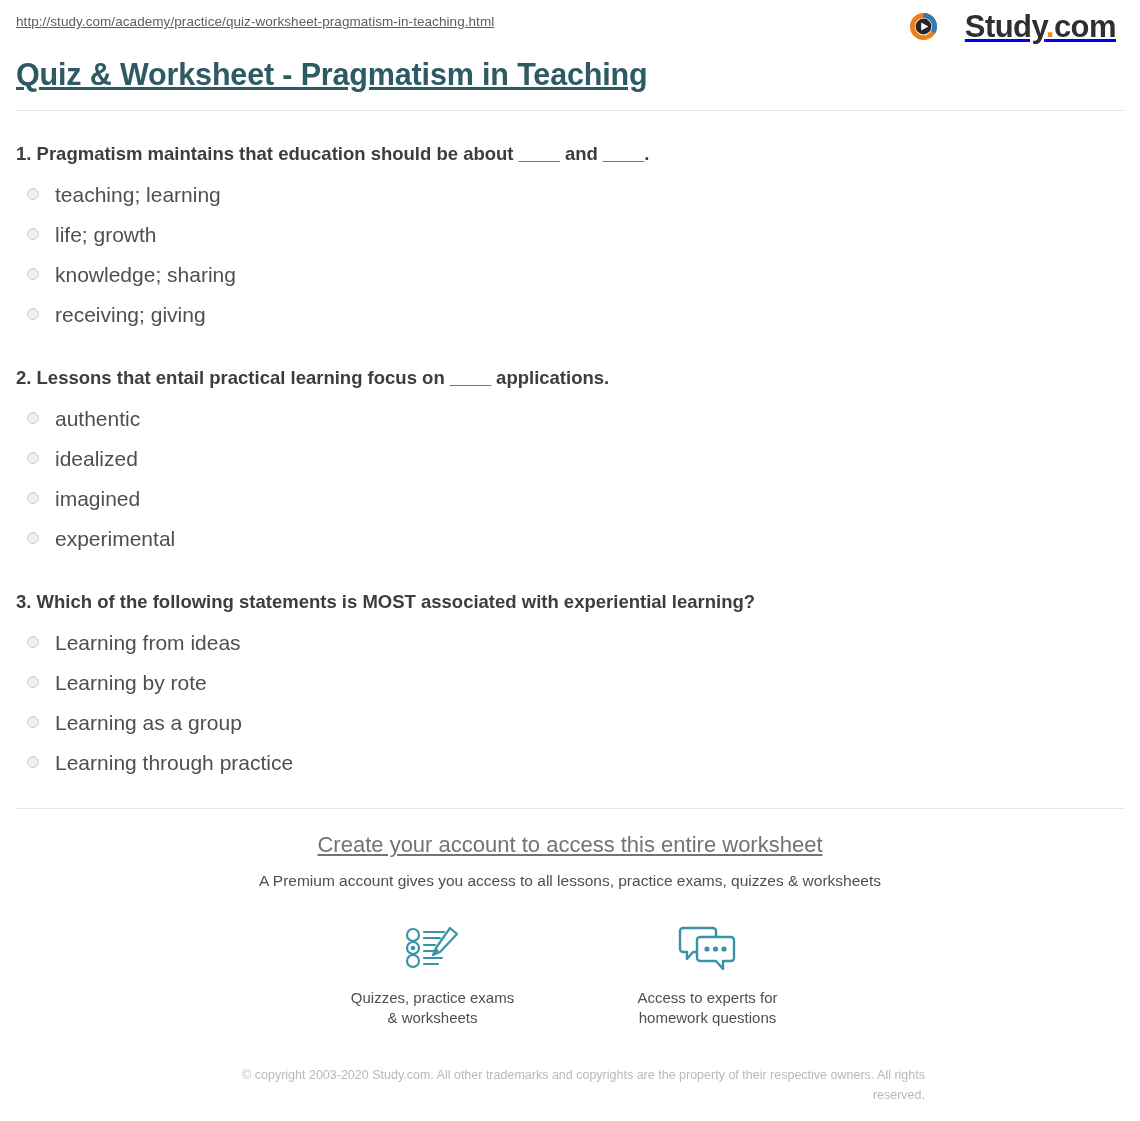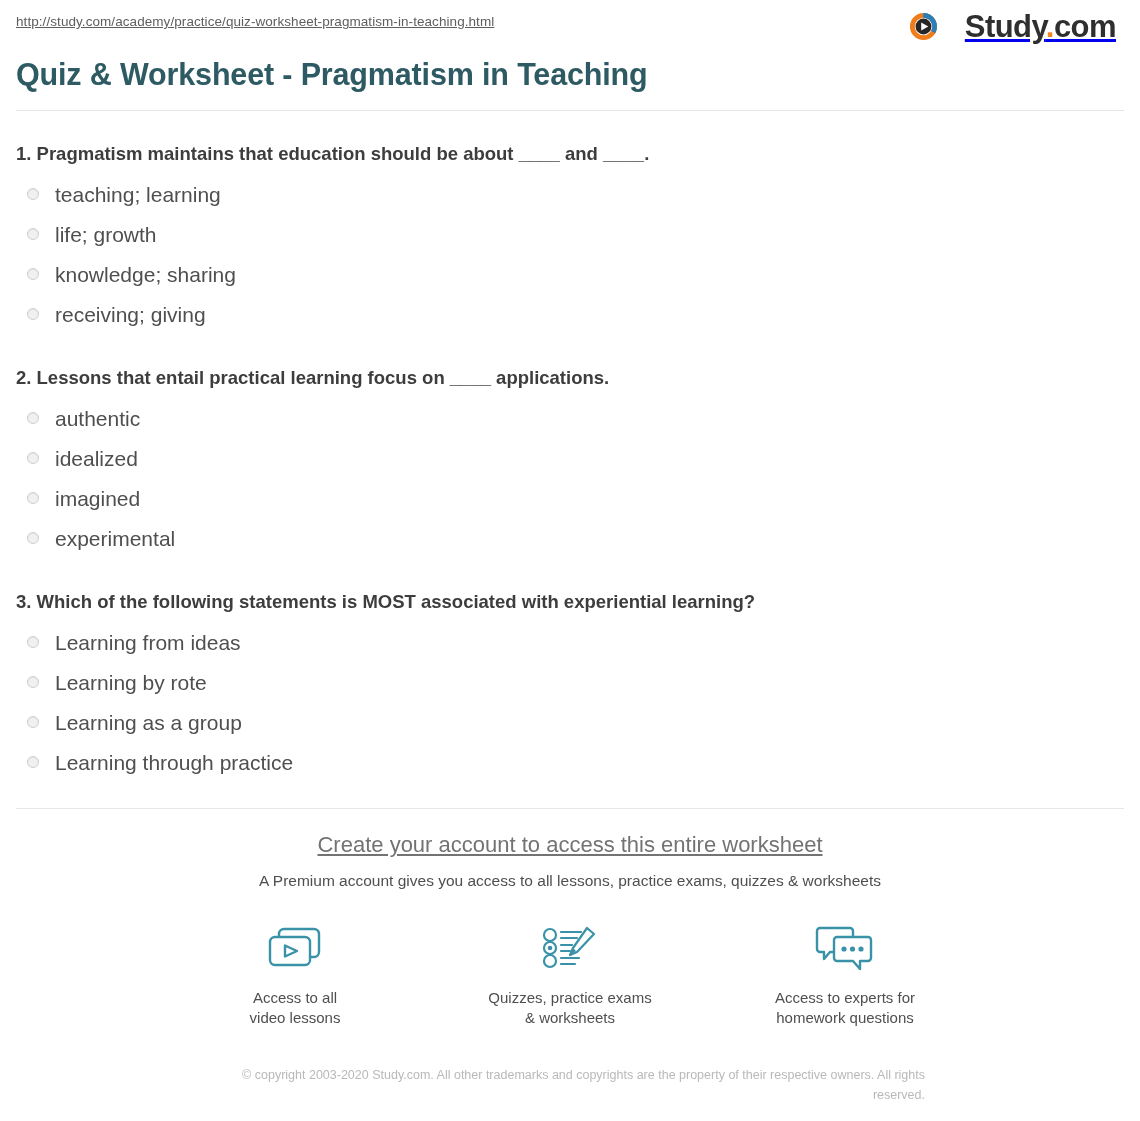--- a/index.html
+++ b/index.html
@@ -57,20 +57,21 @@
 
   
   .title-wrap { padding: 14px 16px 0 16px; }
   h1.page-title {
     margin: 0;
     font-size: 30.5px;
     font-weight: 700;
     color: #2e5a63;
     letter-spacing: -0.005em;
     line-height: 1.22;
+    text-decoration: underline;
   }
   .rule {
     border: 0;
     border-top: 1px solid #e6e6e6;
     margin: 17px 16px 0 16px;
     height: 0;
   }
 
   
   .quiz-body { padding: 0 16px; }
@@ -265,31 +266,20 @@
 </div>
 
 <hr class="cta-rule">
 
 <div class="cta-section">
   <a class="cta-headline" href="#">Create your account to access this entire worksheet</a>
   <p class="cta-subline">A Premium account gives you access to all lessons, practice exams, quizzes &amp; worksheets</p>
 
   <div class="features-row">
 
-    <div class="feature-col">
-      <div class="feature-icon">
-        <svg width="62" height="50" viewBox="0 0 62 50" fill="none" stroke="#3992a8" stroke-width="2.4">
-          <rect x="15" y="6" width="40" height="28" rx="5"></rect>
-          <rect x="6" y="14" width="40" height="28" rx="5" fill="#ffffff"></rect>
-          <path d="M21 22.5 L33 28 L21 33.5 Z" stroke-linejoin="round"></path>
-        </svg>
-      </div>
-      <div class="feature-label">Access to all
-video lessons</div>
-    </div>
 
     <div class="feature-col">
       <div class="feature-icon">
         <svg width="62" height="50" viewBox="0 0 62 50" fill="none" stroke="#3992a8" stroke-width="2.2">
           <circle cx="11" cy="12" r="6"></circle>
           <circle cx="11" cy="25" r="6"></circle>
           <circle cx="11" cy="25" r="2.3" fill="#3992a8" stroke="none"></circle>
           <circle cx="11" cy="38" r="6"></circle>
           <path d="M22 9 H42 M22 15 H38" stroke-linecap="round"></path>
           <path d="M22 22 H33 M22 28 H31" stroke-linecap="round"></path>

